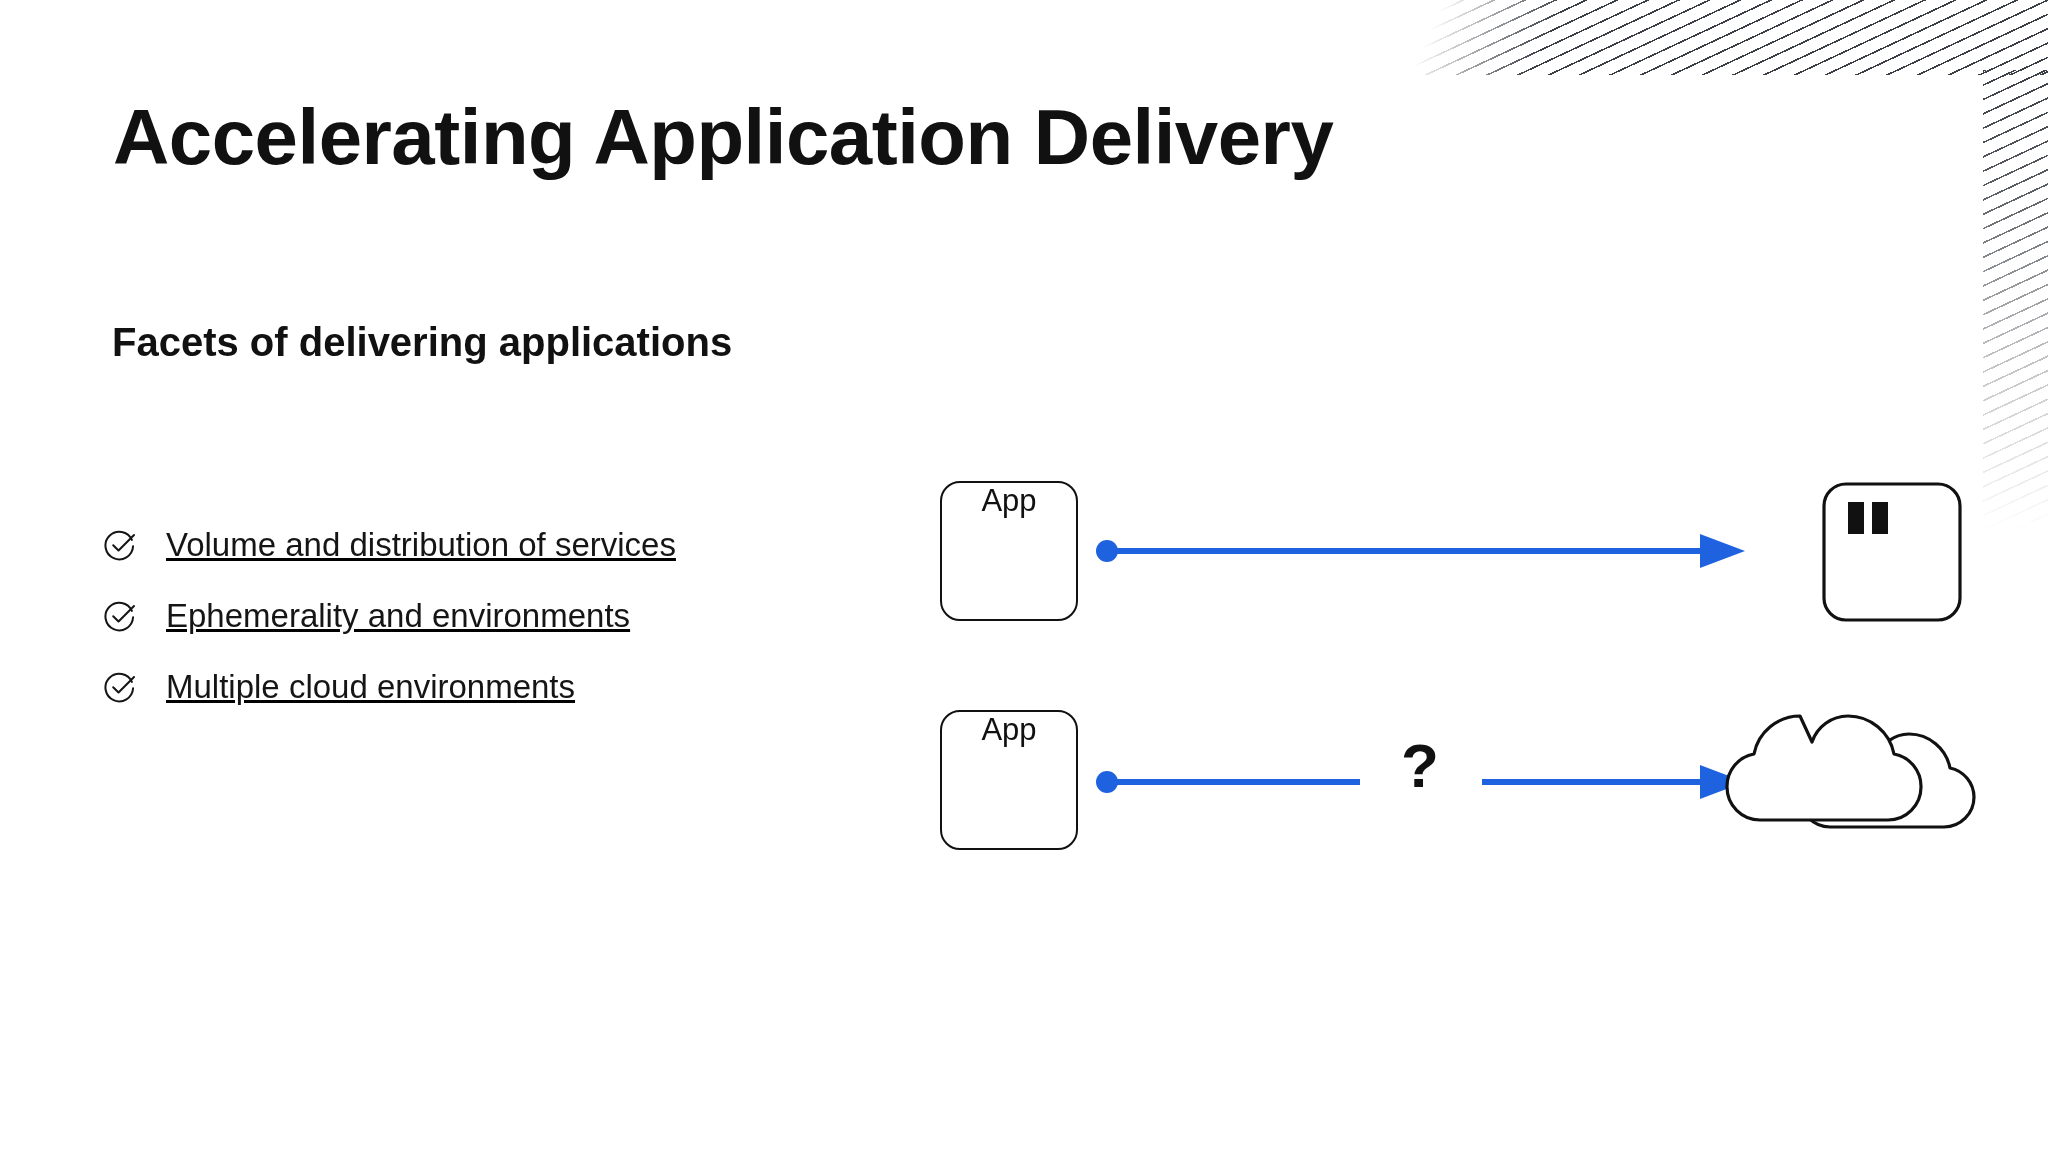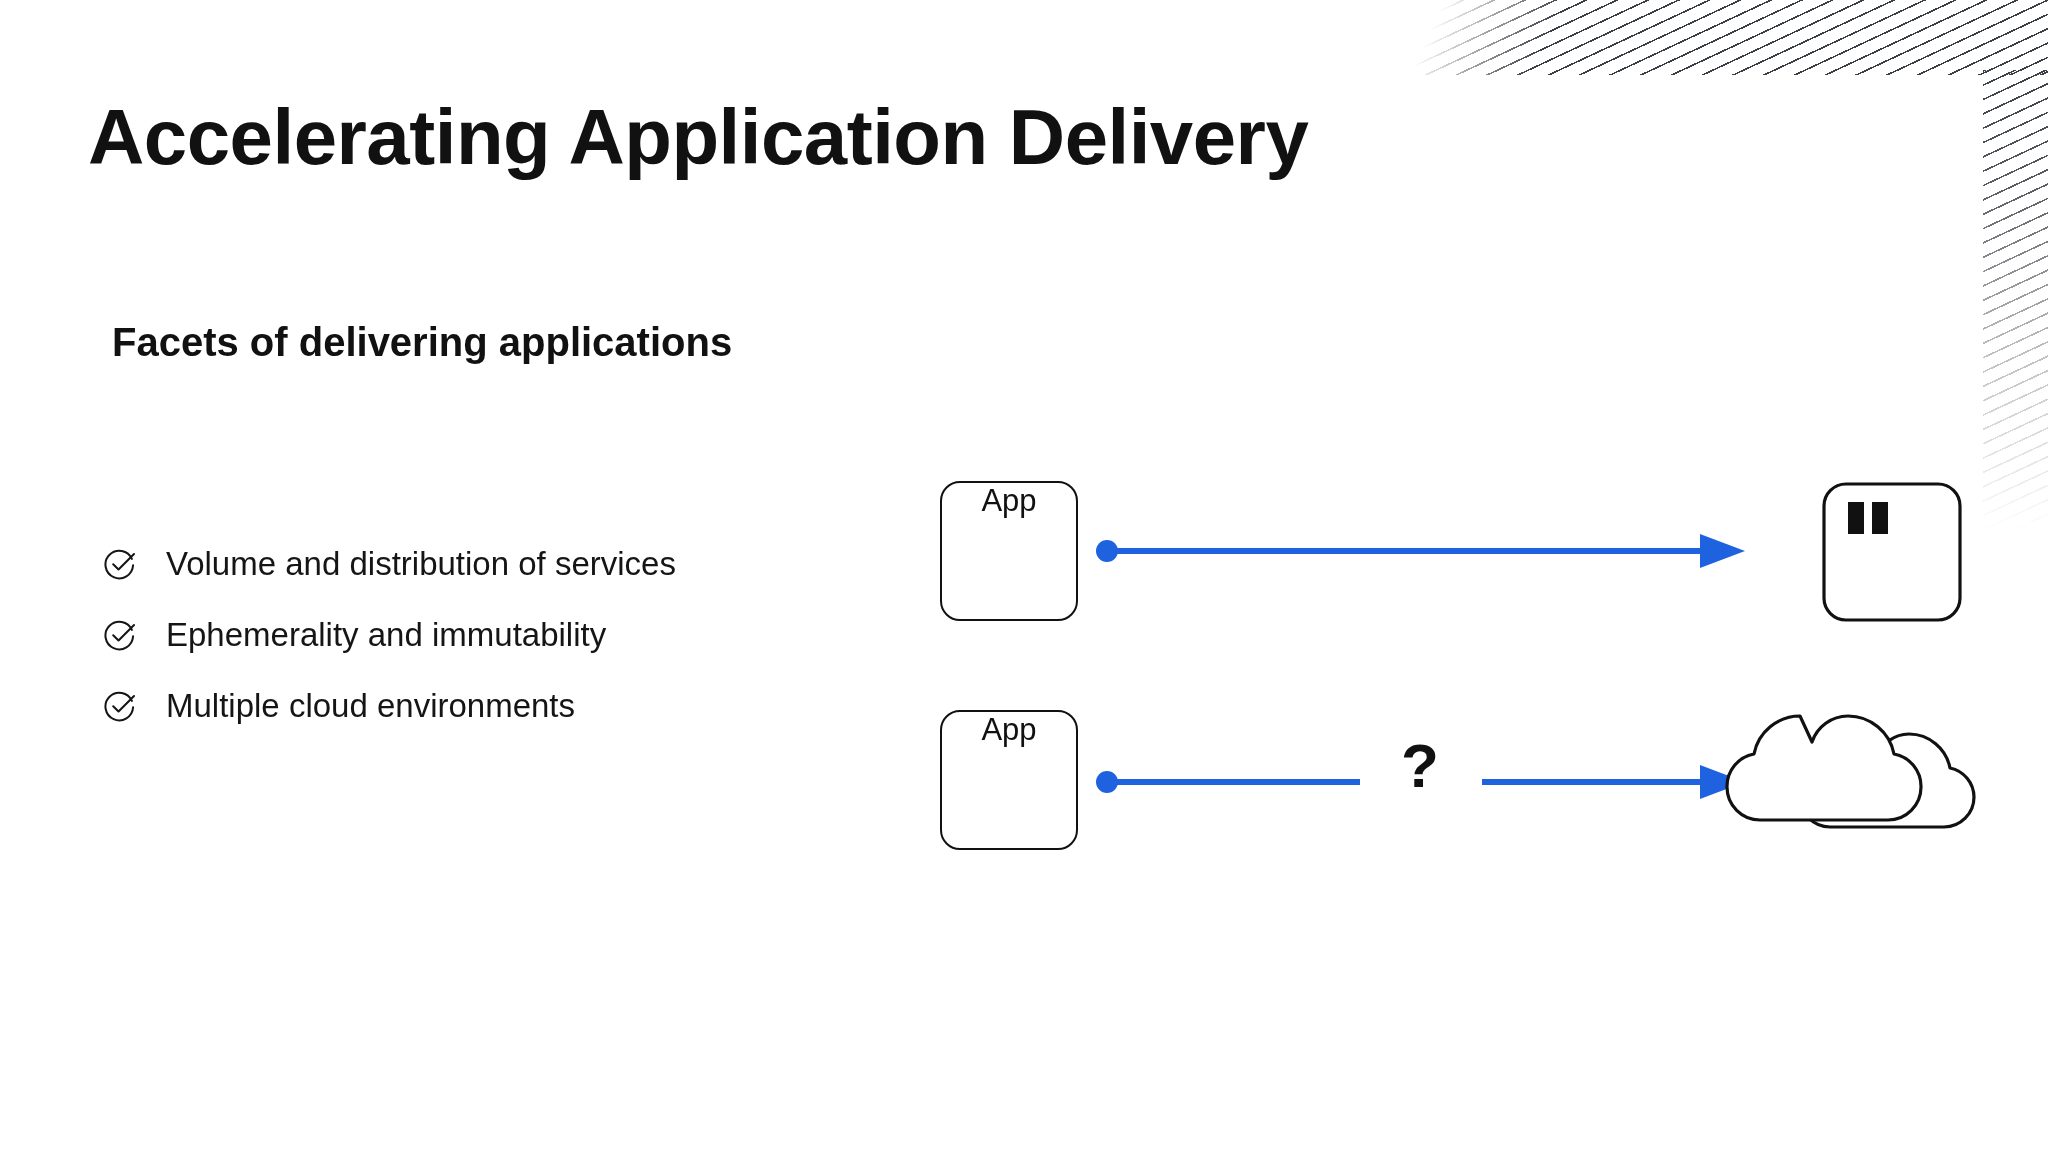--- a/index.html
+++ b/index.html
@@ -44,21 +44,21 @@
         155deg,
         #3a3f46 0px, #3a3f46 1.6px,
         rgba(255,255,255,0) 1.6px, rgba(255,255,255,0) 13px);
     -webkit-mask-image: linear-gradient(to bottom, rgba(0,0,0,1) 0%, rgba(0,0,0,0.85) 25%, rgba(0,0,0,0.35) 60%, rgba(0,0,0,0) 100%);
     mask-image: linear-gradient(to bottom, rgba(0,0,0,1) 0%, rgba(0,0,0,0.85) 25%, rgba(0,0,0,0.35) 60%, rgba(0,0,0,0) 100%);
   }
 
   
   #title {
     position: absolute;
-    left: 88px;
+    left: 113px;
     top: 92px;
     font-size: 78px;
     font-weight: bold;
     color: #111111;
     letter-spacing: -0.5px;
     white-space: nowrap;
   }
   #subtitle {
     position: absolute;
     left: 103px;
@@ -70,22 +70,22 @@
     margin-left: 9px;
   }
   #bullets {
     position: absolute;
     left: 103px;
     top: 528px;
     width: 760px;
   }
   .bullet-row {
     display: flex;
-    align-items: center;
     height: 71px;
+    text-decoration: underline;
   }
   .bullet-icon {
     width: 34px;
     height: 34px;
     flex: 0 0 34px;
     margin-right: 29px;
     display: block;
   }
   .bullet-label {
     font-size: 33px;
@@ -162,21 +162,21 @@
         <path d="M9.6 16.3 L14.6 21.2 L29.2 6.6" fill="none" stroke="#151515" stroke-width="1.9" stroke-linecap="round" stroke-linejoin="round"></path>
       </svg>
       <span class="bullet-label">Volume and distribution of services</span>
     </div>
 
     <div class="bullet-row">
       <svg class="bullet-icon" viewBox="0 0 32 32">
         <path d="M27.2 11.2 A13 13 0 1 0 28.3 17.2" fill="none" stroke="#151515" stroke-width="1.9" stroke-linecap="round"></path>
         <path d="M9.6 16.3 L14.6 21.2 L29.2 6.6" fill="none" stroke="#151515" stroke-width="1.9" stroke-linecap="round" stroke-linejoin="round"></path>
       </svg>
-      <span class="bullet-label">Ephemerality and immutability</span>
+      <span class="bullet-label">Ephemerality and environments</span>
     </div>
 
     <div class="bullet-row">
       <svg class="bullet-icon" viewBox="0 0 32 32">
         <path d="M27.2 11.2 A13 13 0 1 0 28.3 17.2" fill="none" stroke="#151515" stroke-width="1.9" stroke-linecap="round"></path>
         <path d="M9.6 16.3 L14.6 21.2 L29.2 6.6" fill="none" stroke="#151515" stroke-width="1.9" stroke-linecap="round" stroke-linejoin="round"></path>
       </svg>
       <span class="bullet-label">Multiple cloud environments</span>
     </div>
 

